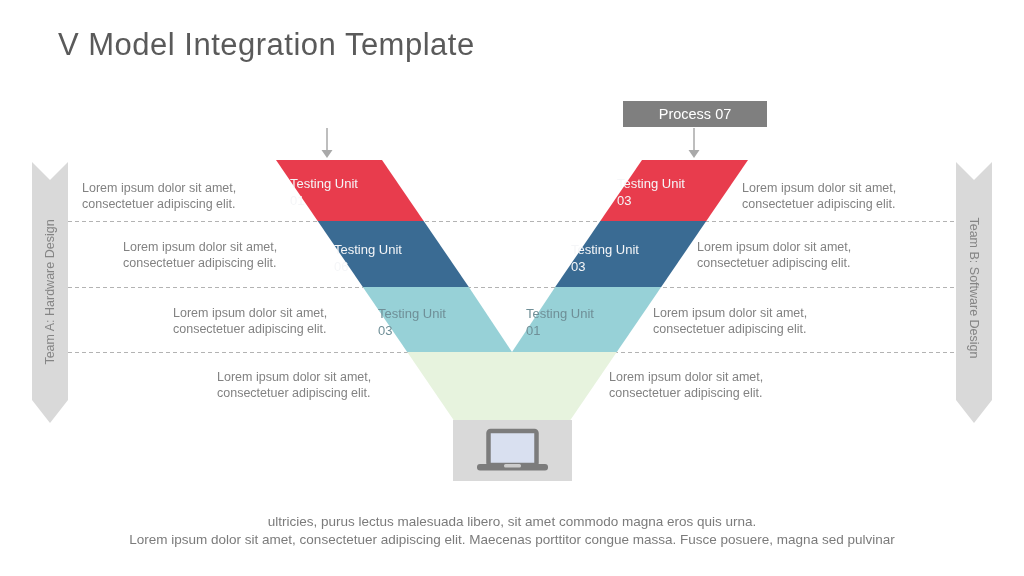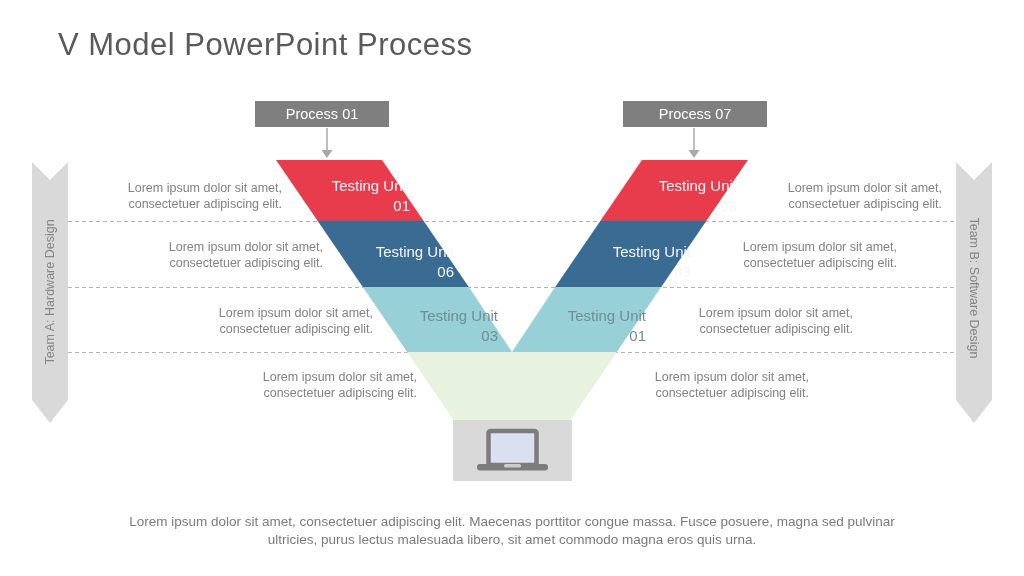--- a/index.html
+++ b/index.html
@@ -15,26 +15,26 @@
   .process {
     position:absolute; height:26px; background:#7f7f7f; color:#ffffff;
     font-size:14.5px; text-align:center; line-height:26px;
   }
   .process.p1 { left:255px; top:101px; width:134px; }
   .process.p2 { left:623px; top:101px; width:144px; }
   .dash { stroke:#b3b3b3; stroke-width:1; stroke-dasharray:4 3; fill:none; }
   .arrow-line { stroke:#a9a9a9; stroke-width:1.5; }
   .arrow-head { fill:#a9a9a9; }
   .seg-label {
-    position:absolute; width:120px; text-align:right; font-size:15px;
+    position:absolute; width:120px; text-align:left; font-size:13px;
     line-height:1.3; color:#f5f6f8;
   }
   .seg-label.muted { color:#6f8f97; }
   .lorem {
-    position:absolute; width:200px; text-align:right; font-size:12.5px;
+    position:absolute; width:200px; text-align:left; font-size:12.5px;
     line-height:1.26; color:#828282;
   }
   .integration {
     position:absolute; left:412px; top:377px; width:200px; text-align:center;
     font-weight:bold; font-size:14.5px; color:#8d9c89; letter-spacing:0.4px;
   }
   .ribbon-text {
     position:absolute; width:240px; height:36px; line-height:36px;
     text-align:center; font-size:12.5px; color:#858585; white-space:nowrap;
   }
@@ -43,21 +43,21 @@
   .footer {
     position:absolute; left:62px; top:513px; width:900px; text-align:center;
     font-size:13.5px; line-height:1.3; color:#7b7b7b;
   }
 </style>
 </head>
 <body>
 
 <div class="stage">
 
-  <div class="title">V Model PowerPoint Process</div>
+  <div class="title">V Model Integration Template</div>
 
   <svg class="layer" width="1024" height="576" viewBox="0 0 1024 576">
 
     <line class="dash" x1="68" y1="221.5" x2="956" y2="221.5"></line>
     <line class="dash" x1="68" y1="287.5" x2="956" y2="287.5"></line>
     <line class="dash" x1="68" y1="352.5" x2="956" y2="352.5"></line>
 
     <g>
       <line class="arrow-line" x1="327" y1="128" x2="327" y2="150"></line>
       <polygon class="arrow-head" points="321.5,150 332.5,150 327,158"></polygon>
@@ -81,21 +81,20 @@
     <polygon points="407.2,352 616.8,352 570.4,420 453.6,420" fill="#e7f3de"></polygon>
 
     <g>
       <rect x="453" y="420" width="119" height="61" fill="#d9d9d9"></rect>
       <rect x="488.5" y="431" width="48" height="34" rx="2" stroke="#7c7c7c" stroke-width="4.5" fill="#d9e0f0"></rect>
       <rect x="477" y="464" width="71" height="6.5" rx="3" fill="#7c7c7c"></rect>
       <rect x="504" y="464" width="17" height="3.5" rx="1.5" fill="#cccccc"></rect>
     </g>
   </svg>
 
-  <div class="process p1">Process 01</div>
   <div class="process p2">Process 07</div>
 
   <div class="seg-label" style="left:290px; top:176px;">
     <div>Testing Unit</div>
     <div>01</div>
   </div>
   <div class="seg-label" style="left:334px; top:242px;">
     <div>Testing Unit</div>
     <div>06</div>
   </div>
@@ -148,17 +147,17 @@
   </div>
   <div class="lorem" style="left:609px; top:370px;">
     <div>Lorem ipsum dolor sit amet,</div>
     <div>consectetuer adipiscing elit.</div>
   </div>
 
   <div class="ribbon-text left">Team A: Hardware Design</div>
   <div class="ribbon-text right">Team B: Software Design</div>
 
   <div class="footer">
+    <div>ultricies, purus lectus malesuada libero, sit amet commodo magna eros quis urna.</div>
     <div>Lorem ipsum dolor sit amet, consectetuer adipiscing elit. Maecenas porttitor congue massa. Fusce posuere, magna sed pulvinar</div>
-    <div>ultricies, purus lectus malesuada libero, sit amet commodo magna eros quis urna.</div>
   </div>
 
 </div>
 
 </body></html>

